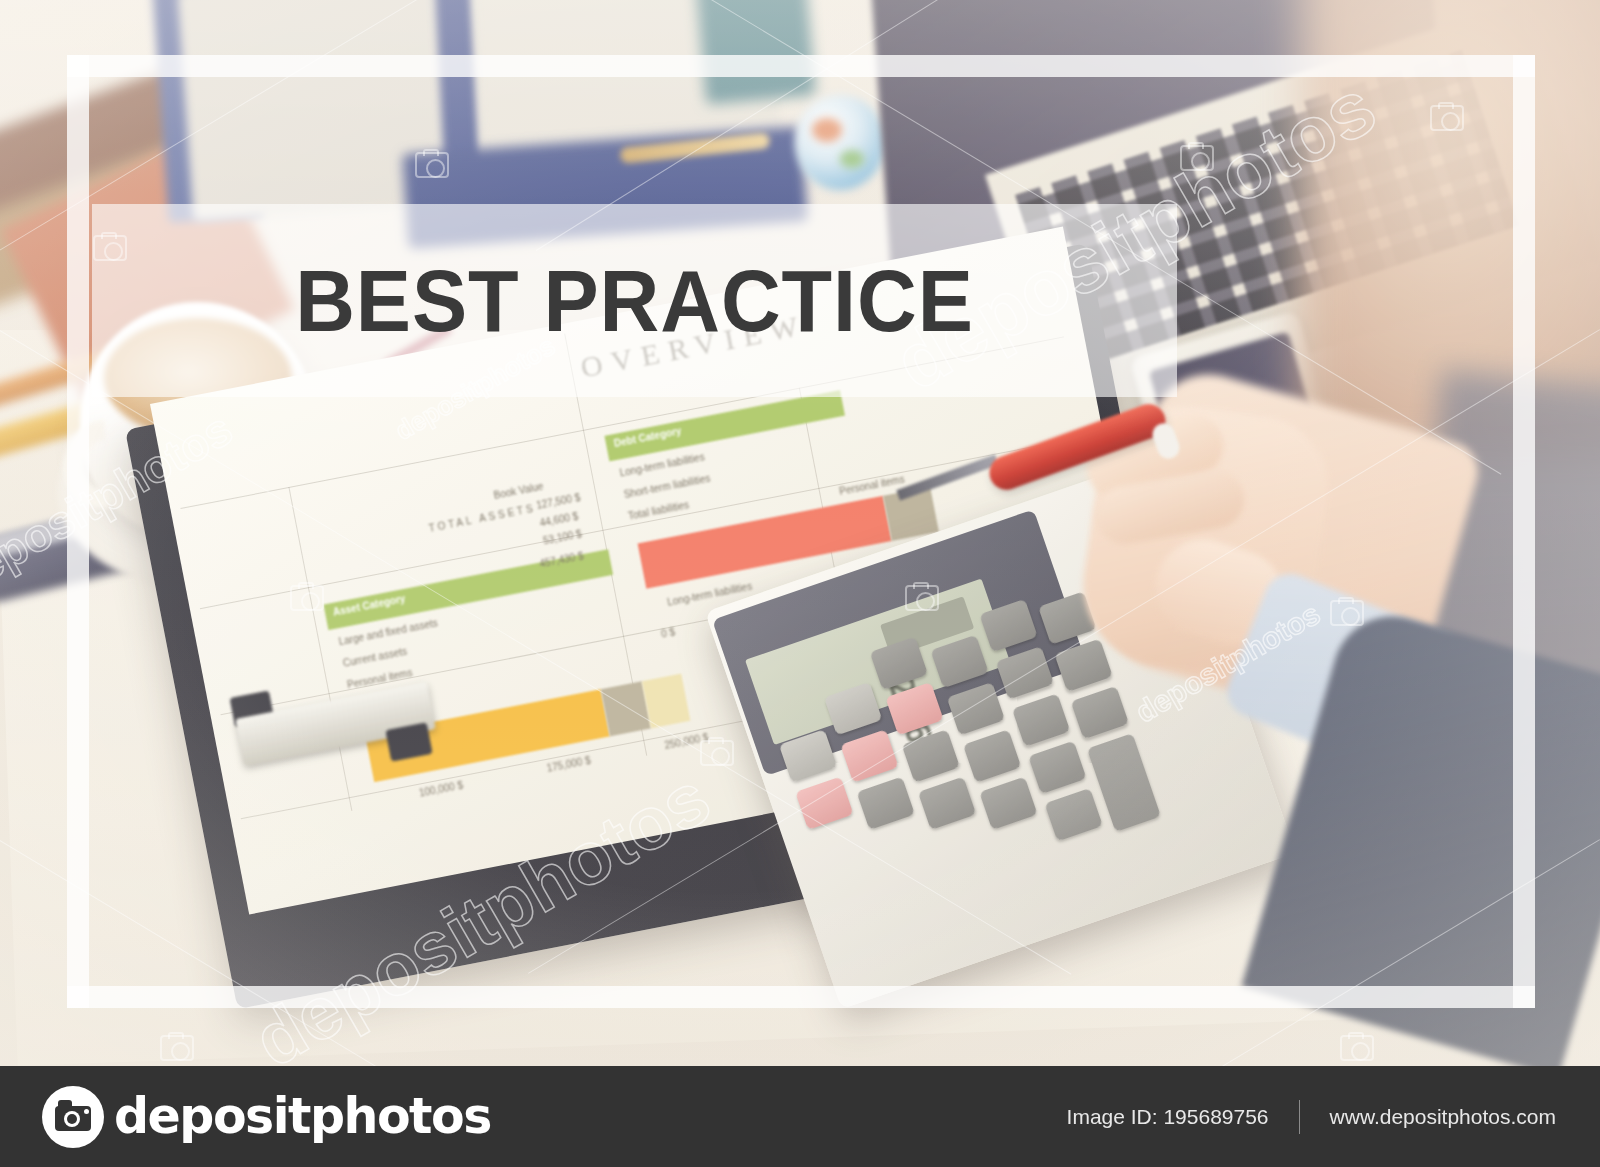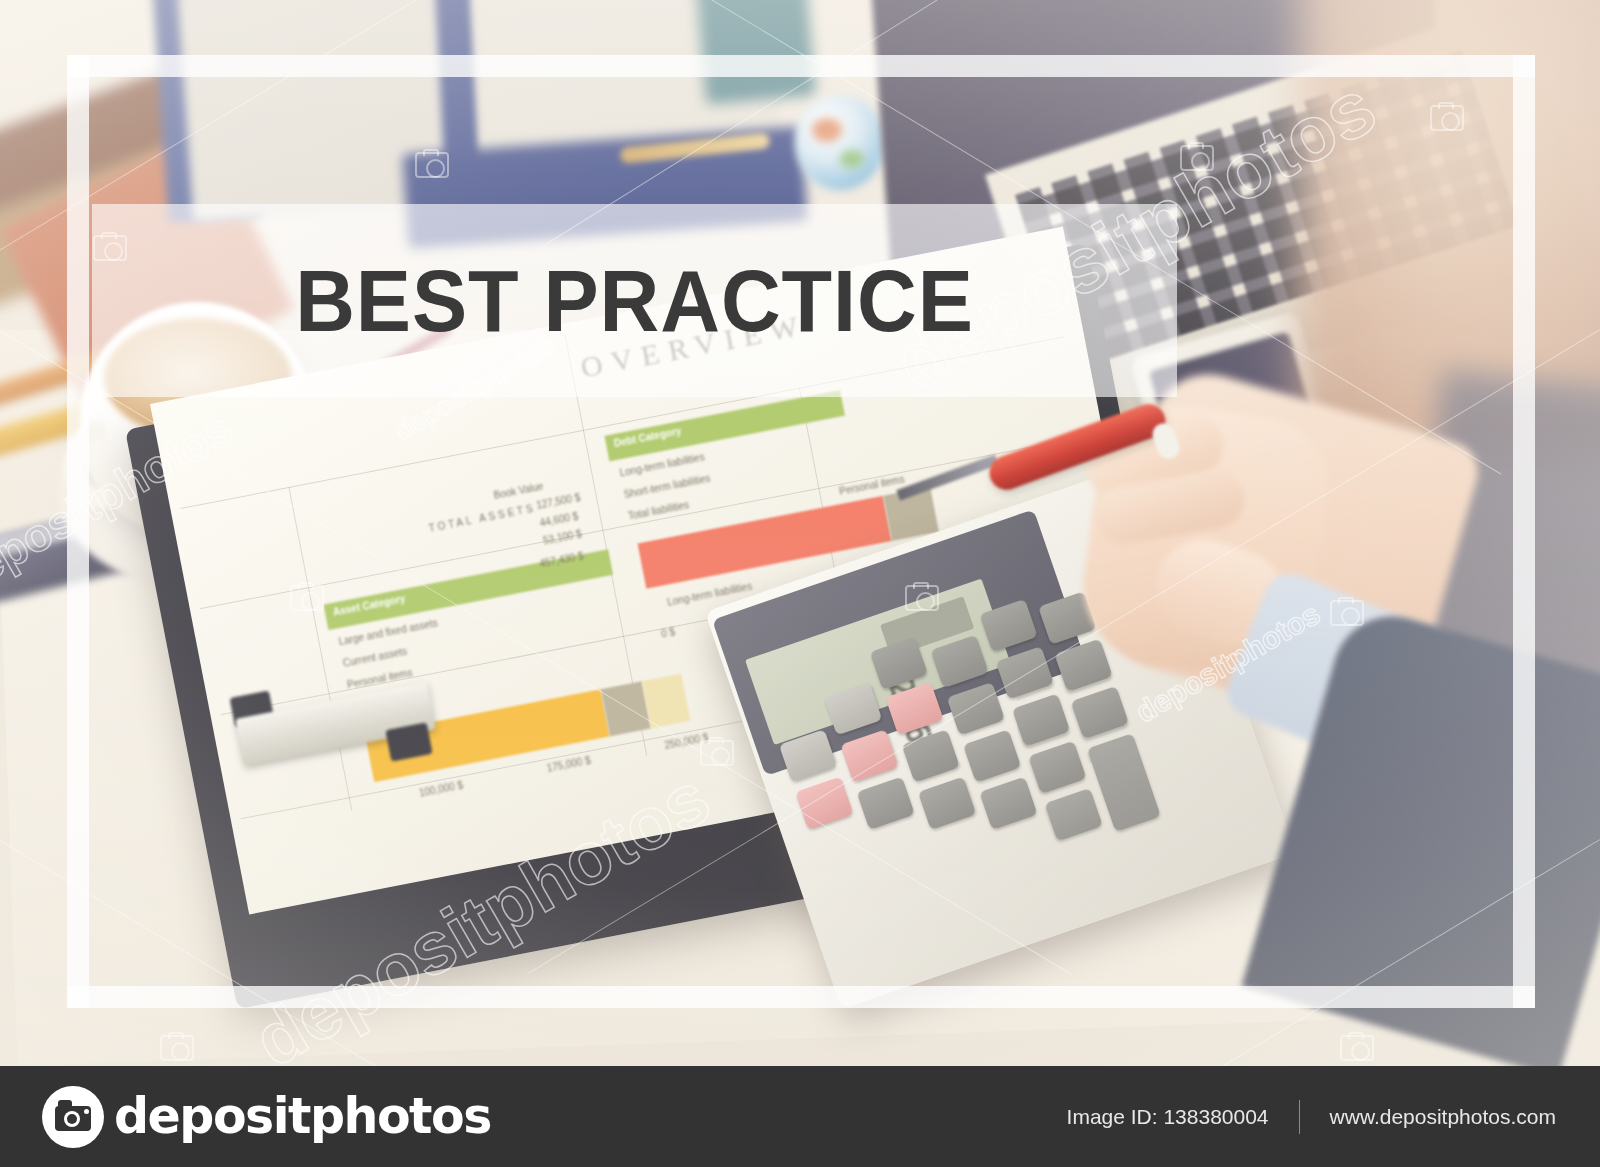--- a/index.html
+++ b/index.html
@@ -544,19 +544,19 @@
     <div class="brand">
       <div class="brand-badge">
         <div class="cam-hump"></div>
         <div class="cam-body"></div>
         <div class="cam-lens"></div>
         <div class="cam-dot"></div>
       </div>
       <div class="brand-word">depositphotos</div>
     </div>
     <div class="foot-right">
-      <span>Image ID: 138380004</span>
+      <span>Image ID: 195689756</span>
       <span class="foot-divider"></span>
       <span>www.depositphotos.com</span>
     </div>
   </div>
 
 </div>
 
 </body></html>

